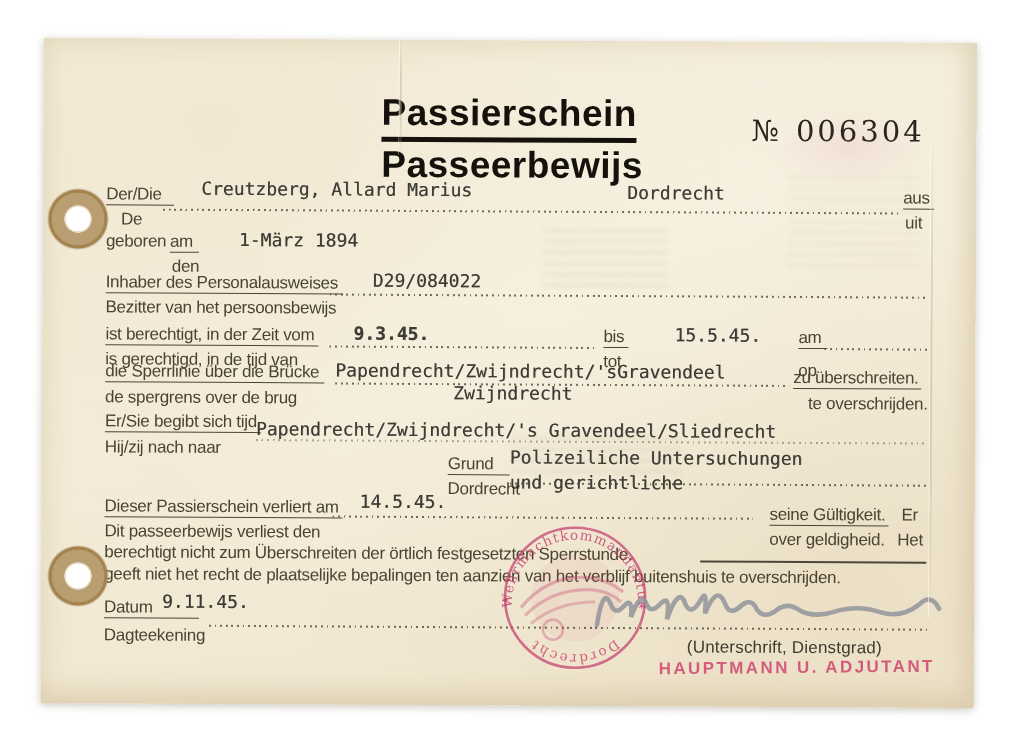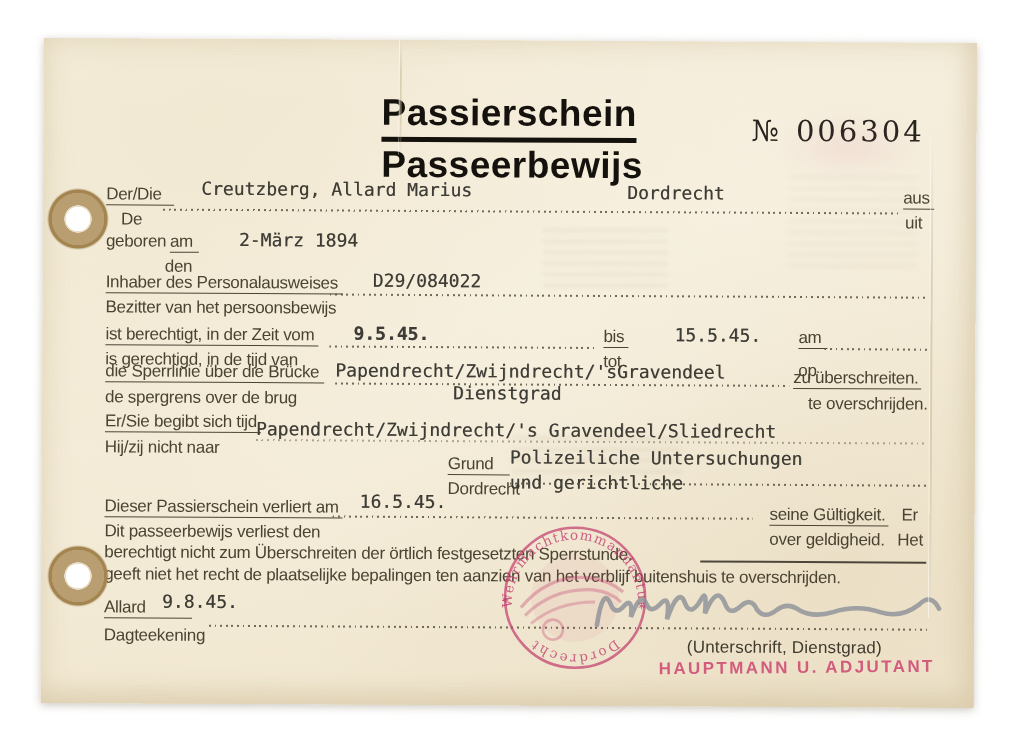--- a/index.html
+++ b/index.html
@@ -60,74 +60,74 @@
     <div class="lbl" style="left:63px;top:146px"><span class="u" style="padding-right:12px">Der/Die</span></div>
     <div class="lbl" style="left:78px;top:171px">De</div>
     <div class="typed" style="left:158px;top:139px">Creutzberg, Allard Marius</div>
     <div class="dots" style="left:120px;top:170px;width:738px"></div>
     <div class="lbl" style="left:860px;top:146px"><span class="u" style="padding-right:4px">aus</span></div>
     <div class="lbl" style="left:862px;top:171px">uit</div>
     <div class="typed" style="left:584px;top:141px">Dordrecht</div>
 
     <div class="lbl" style="left:63px;top:193px">geboren</div>
     <div class="lbl" style="left:127px;top:193px"><span class="u" style="padding-right:6px">am</span></div>
-    <div class="lbl" style="left:122px;top:218px">den</div>
-    <div class="typed" style="left:196px;top:190px">2-März 1894</div>
+    <div class="lbl" style="left:129px;top:218px">den</div>
+    <div class="typed" style="left:196px;top:190px">1-März 1894</div>
 
     <div class="lbl" style="left:63px;top:234px"><span class="u" style="padding-right:5px">Inhaber des Personalausweises</span></div>
     <div class="lbl" style="left:63px;top:259px">Bezitter van het persoonsbewijs</div>
     <div class="typed" style="left:330px;top:230px">D29/084022</div>
     <div class="dots" style="left:287px;top:254px;width:598px"></div>
 
     <div class="lbl" style="left:63px;top:286px"><span class="u" style="padding-right:4px">ist berechtigt, in der Zeit vom</span></div>
     <div class="lbl" style="left:63px;top:311px">is gerechtigd, in de tijd van</div>
-    <div class="typed" style="left:311px;top:283px;font-weight:bold">9.5.45.</div>
+    <div class="typed" style="left:311px;top:283px;font-weight:bold">9.3.45.</div>
     <div class="dots" style="left:287px;top:306px;width:268px"></div>
     <div class="lbl" style="left:561px;top:286px"><span class="u" style="padding-right:4px">bis</span></div>
     <div class="lbl" style="left:561px;top:311px">tot</div>
     <div class="typed" style="left:632px;top:283px">15.5.45.</div>
     <div class="lbl" style="left:756px;top:286px"><span class="u" style="padding-right:6px">am</span></div>
     <div class="lbl" style="left:756px;top:319px">op</div>
     <div class="dots" style="left:782px;top:306px;width:104px"></div>
 
     <div class="lbl" style="left:63px;top:323px"><span class="u" style="padding-right:5px">die Sperrlinie über die Brücke</span></div>
     <div class="lbl" style="left:63px;top:349px">de spergrens over de brug</div>
     <div class="typed" style="left:293px;top:320px">Papendrecht/Zwijndrecht/'sGravendeel</div>
-    <div class="typed" style="left:411px;top:342px">Dienstgrad</div>
+    <div class="typed" style="left:411px;top:342px">Zwijndrecht</div>
     <div class="dots" style="left:293px;top:343px;width:454px"></div>
     <div class="lbl" style="left:751px;top:326px"><span class="u" style="padding-right:3px">zu überschreiten.</span></div>
     <div class="lbl" style="left:766px;top:352px">te overschrijden.</div>
 
     <div class="lbl" style="left:63px;top:373px"><span class="u" style="padding-right:4px">Er/Sie begibt sich tijd</span></div>
-    <div class="lbl" style="left:63px;top:399px">Hij/zij nicht naar</div>
+    <div class="lbl" style="left:63px;top:399px">Hij/zij nach naar</div>
     <div class="typed" style="left:214px;top:379px">Papendrecht/Zwijndrecht/'s Gravendeel/Sliedrecht</div>
     <div class="dots faint" style="left:214px;top:400px;width:670px"></div>
 
     <div class="lbl" style="left:406px;top:414px"><span class="u" style="padding-right:16px">Grund</span></div>
     <div class="lbl" style="left:406px;top:439px">Dordrecht</div>
     <div class="typed" style="left:468px;top:406px">Polizeiliche Untersuchungen</div>
     <div class="typed" style="left:468px;top:431px">und gerichtliche</div>
     <div class="dots" style="left:468px;top:442px;width:418px"></div>
 
     <div class="lbl" style="left:63px;top:458px"><span class="u" style="padding-right:4px">Dieser Passierschein verliert am</span></div>
     <div class="lbl" style="left:63px;top:483px">Dit passeerbewijs verliest den</div>
-    <div class="typed" style="left:318px;top:451px">16.5.45.</div>
+    <div class="typed" style="left:318px;top:451px">14.5.45.</div>
     <div class="dots" style="left:291px;top:476px;width:420px"></div>
     <div class="lbl" style="left:728px;top:463px"><span class="u" style="padding-right:3px">seine Gültigkeit.</span></div>
     <div class="lbl" style="left:860px;top:463px">Er</div>
     <div class="lbl" style="left:728px;top:488px">over geldigheid.</div>
     <div class="lbl" style="left:856px;top:488px">Het</div>
 
     <div class="lbl" style="left:63px;top:504px">berechtigt nicht zum Überschreiten der örtlich festgesetzten Sperrstunde.</div>
     <div class="rule" style="left:659px;top:519px;width:226px"></div>
     <div class="lbl" style="left:63px;top:526px">geeft niet het recht de plaatselijke bepalingen ten aanzien van het verblijf buitenshuis te overschrijden.</div>
 
-    <div class="lbl" style="left:63px;top:559px"><span class="u" style="padding-right:46px">Allard</span></div>
+    <div class="lbl" style="left:63px;top:559px"><span class="u" style="padding-right:46px">Datum</span></div>
     <div class="lbl" style="left:63px;top:587px">Dagteekening</div>
-    <div class="typed" style="left:121px;top:552px">9.8.45.</div>
+    <div class="typed" style="left:121px;top:552px">9.11.45.</div>
     <div class="dots" style="left:168px;top:586px;width:718px"></div>
 
     <div class="caption" style="left:646px;top:596px">(Unterschrift, Dienstgrad)</div>
     <div class="rank" style="left:618px;top:616px">HAUPTMANN U. ADJUTANT</div>
 
     <svg style="left:454px;top:477px" width="160" height="160" viewBox="0 0 160 160">
       <g stroke="#c43f6e" fill="none" opacity="0.72">
         <circle cx="80" cy="80" r="70" stroke-width="2.6"></circle>
         <path d="M26,90 Q54,56 94,60 Q114,62 128,74" stroke-width="3.4" opacity="0.5"></path>
         <path d="M30,98 Q58,70 98,72 Q116,74 126,84" stroke-width="3.2" opacity="0.45"></path>

